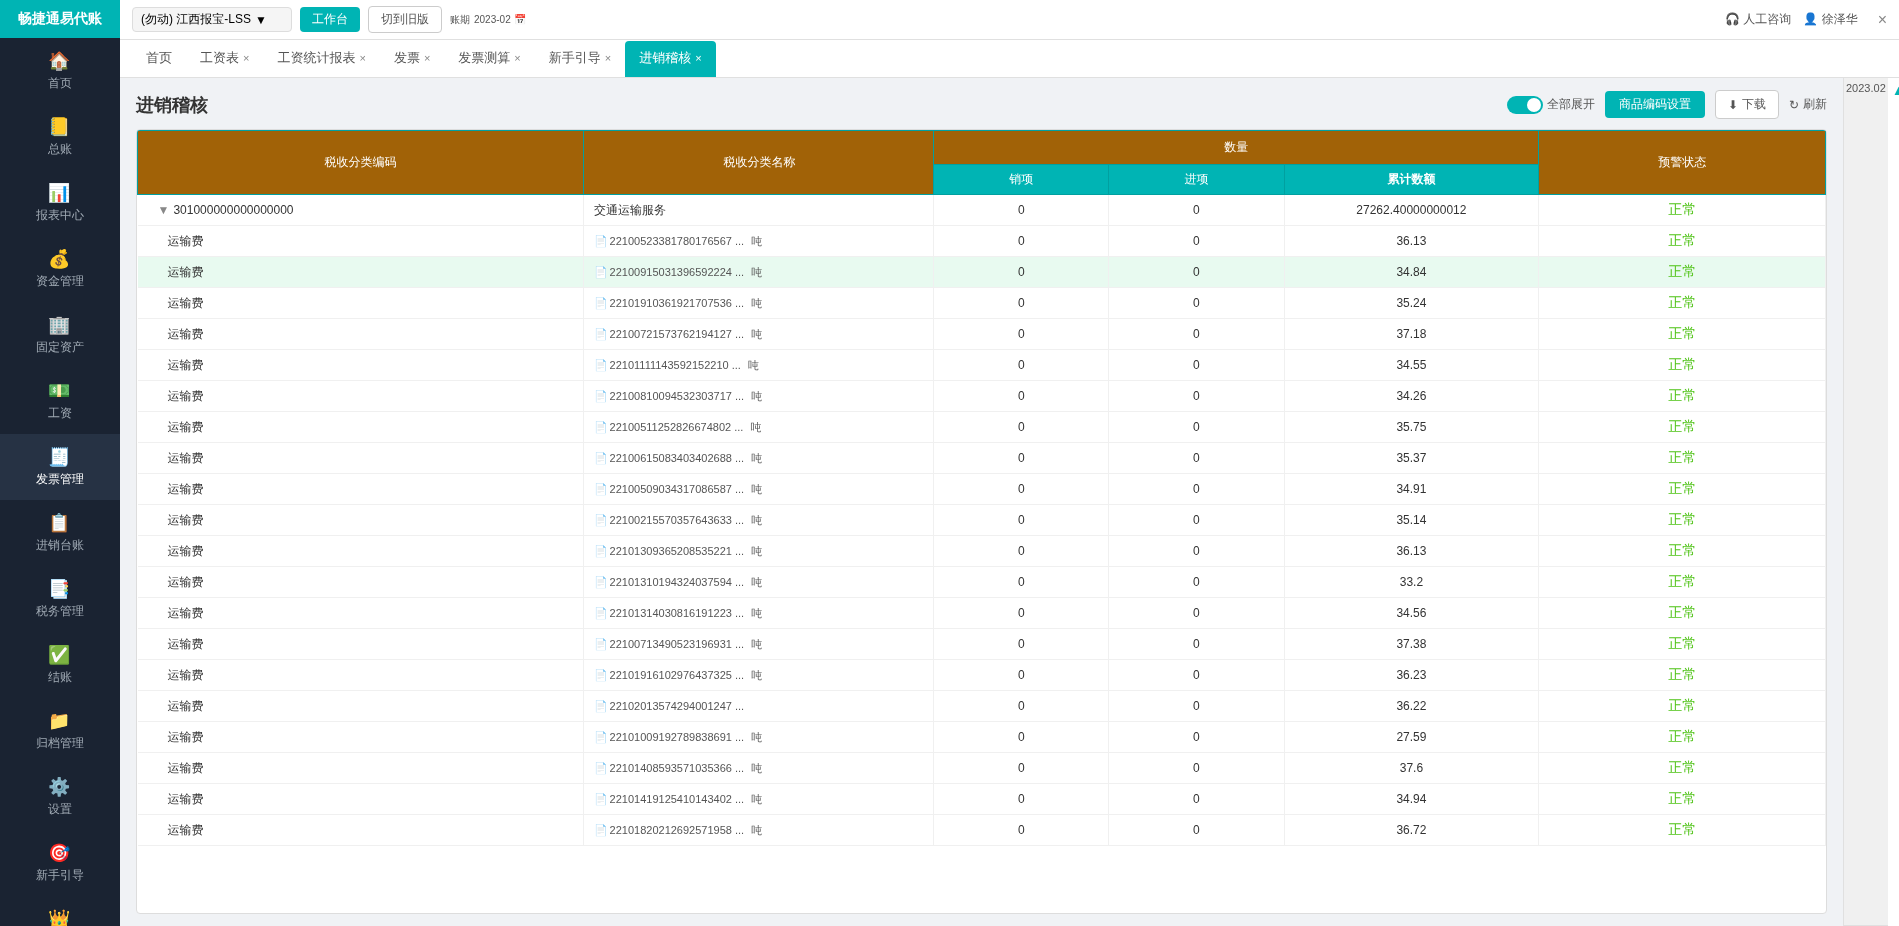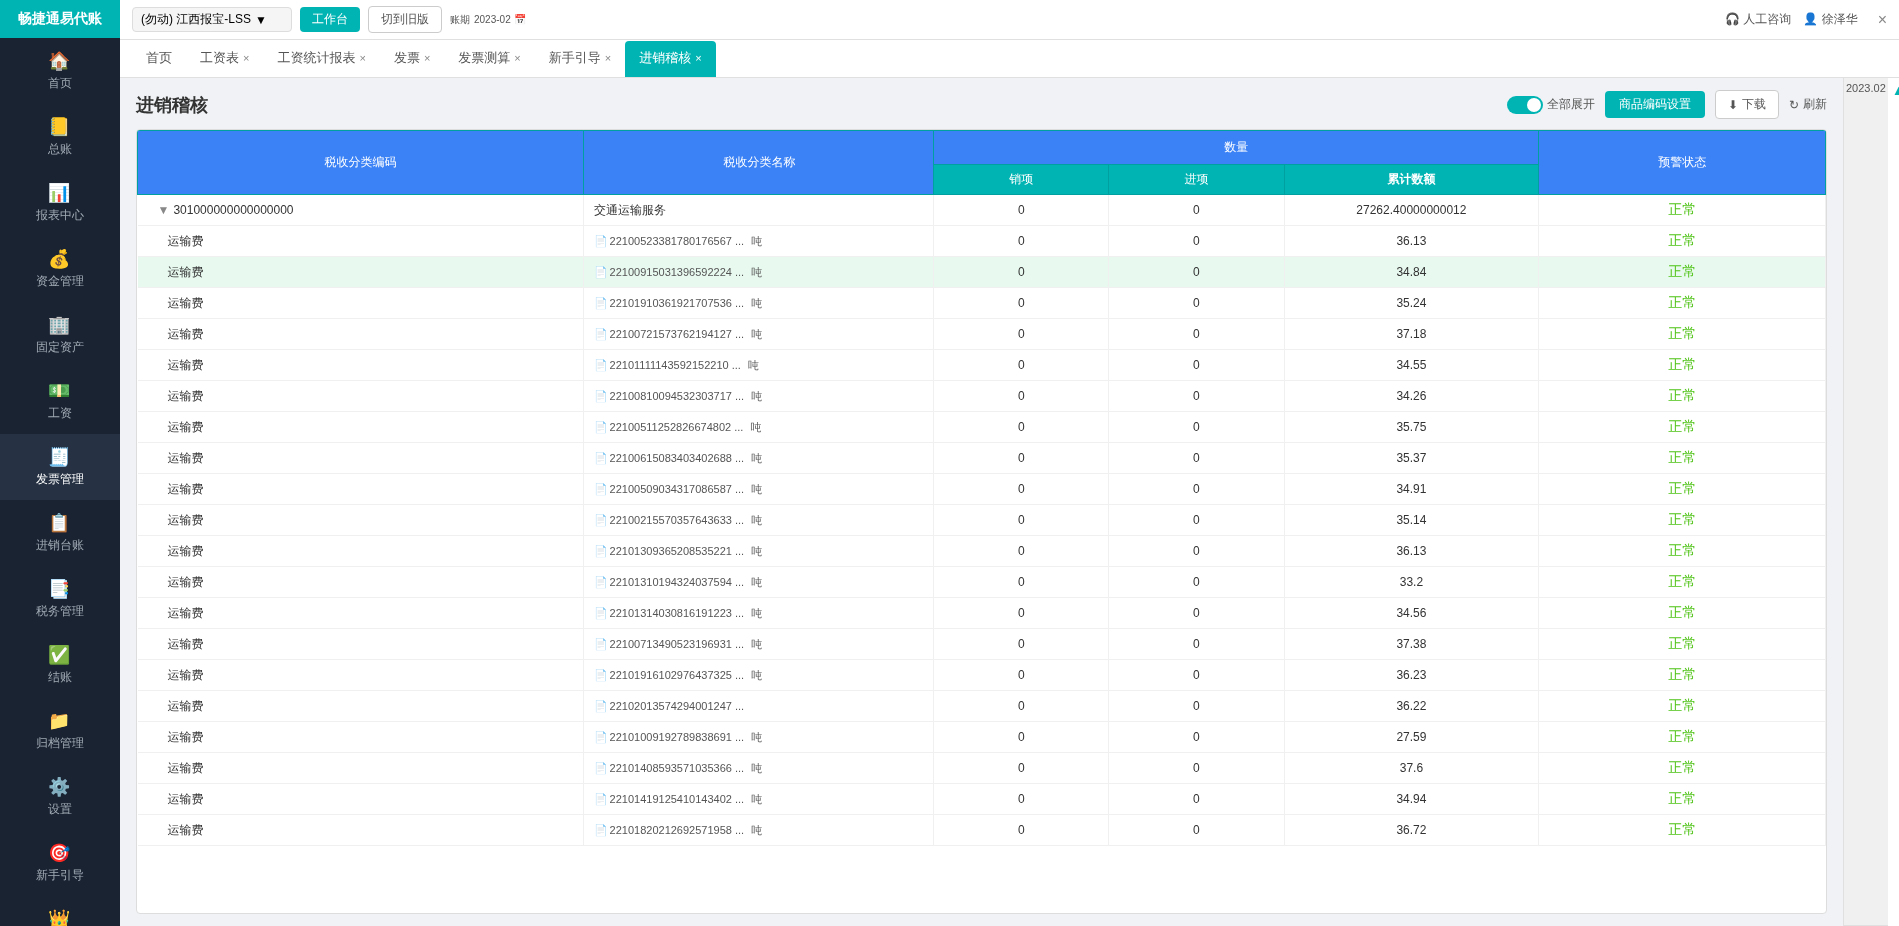--- a/index.html
+++ b/index.html
@@ -239,21 +239,21 @@
       border: 1px solid #ddd;
       border-radius: 4px;
       background: white;
     }
     table {
       width: 100%;
       border-collapse: collapse;
       font-size: 12px;
     }
     table thead tr th {
-      background: #3b82f6;
+      background: #a16207;
       color: white;
       padding: 8px 10px;
       text-align: center;
       border: 1px solid #00a0a0;
       white-space: nowrap;
       font-weight: normal;
     }
     table thead tr.sub-header th {
       background: #00b4b4;
       padding: 6px 10px;

